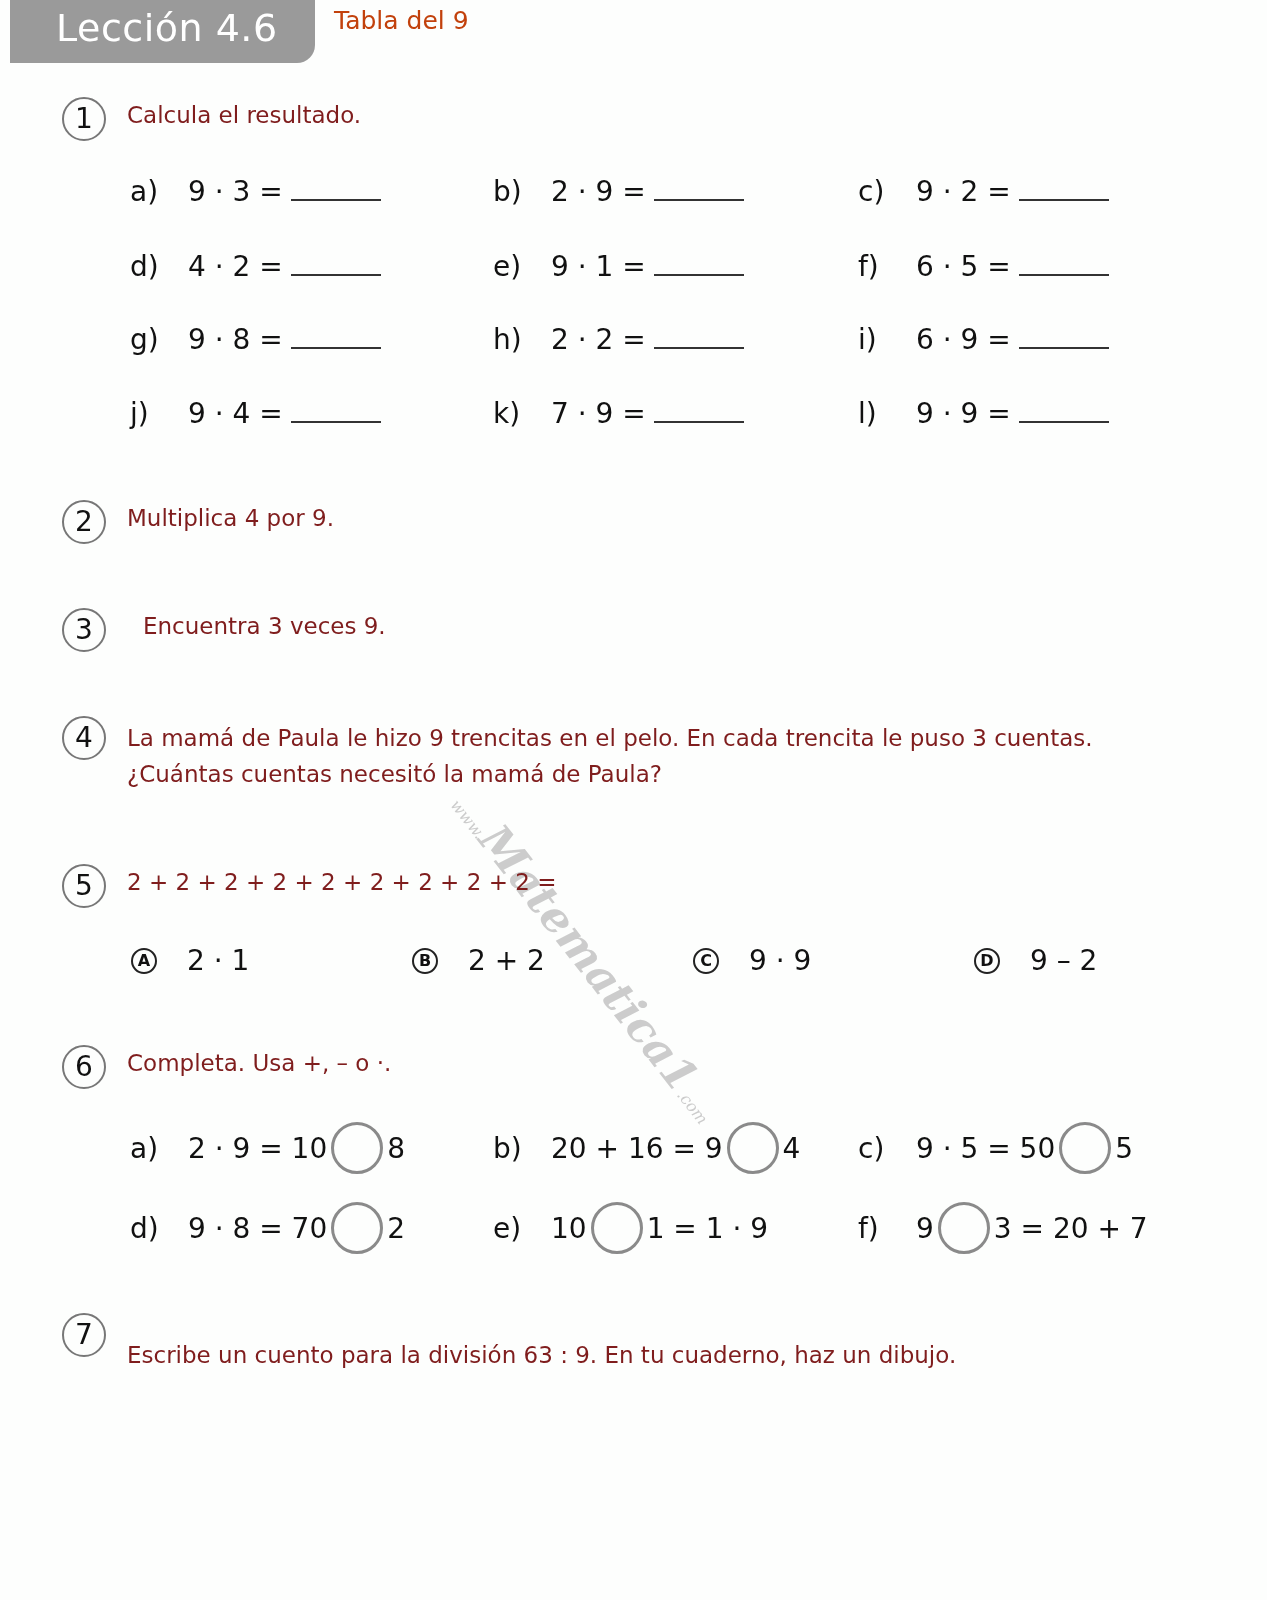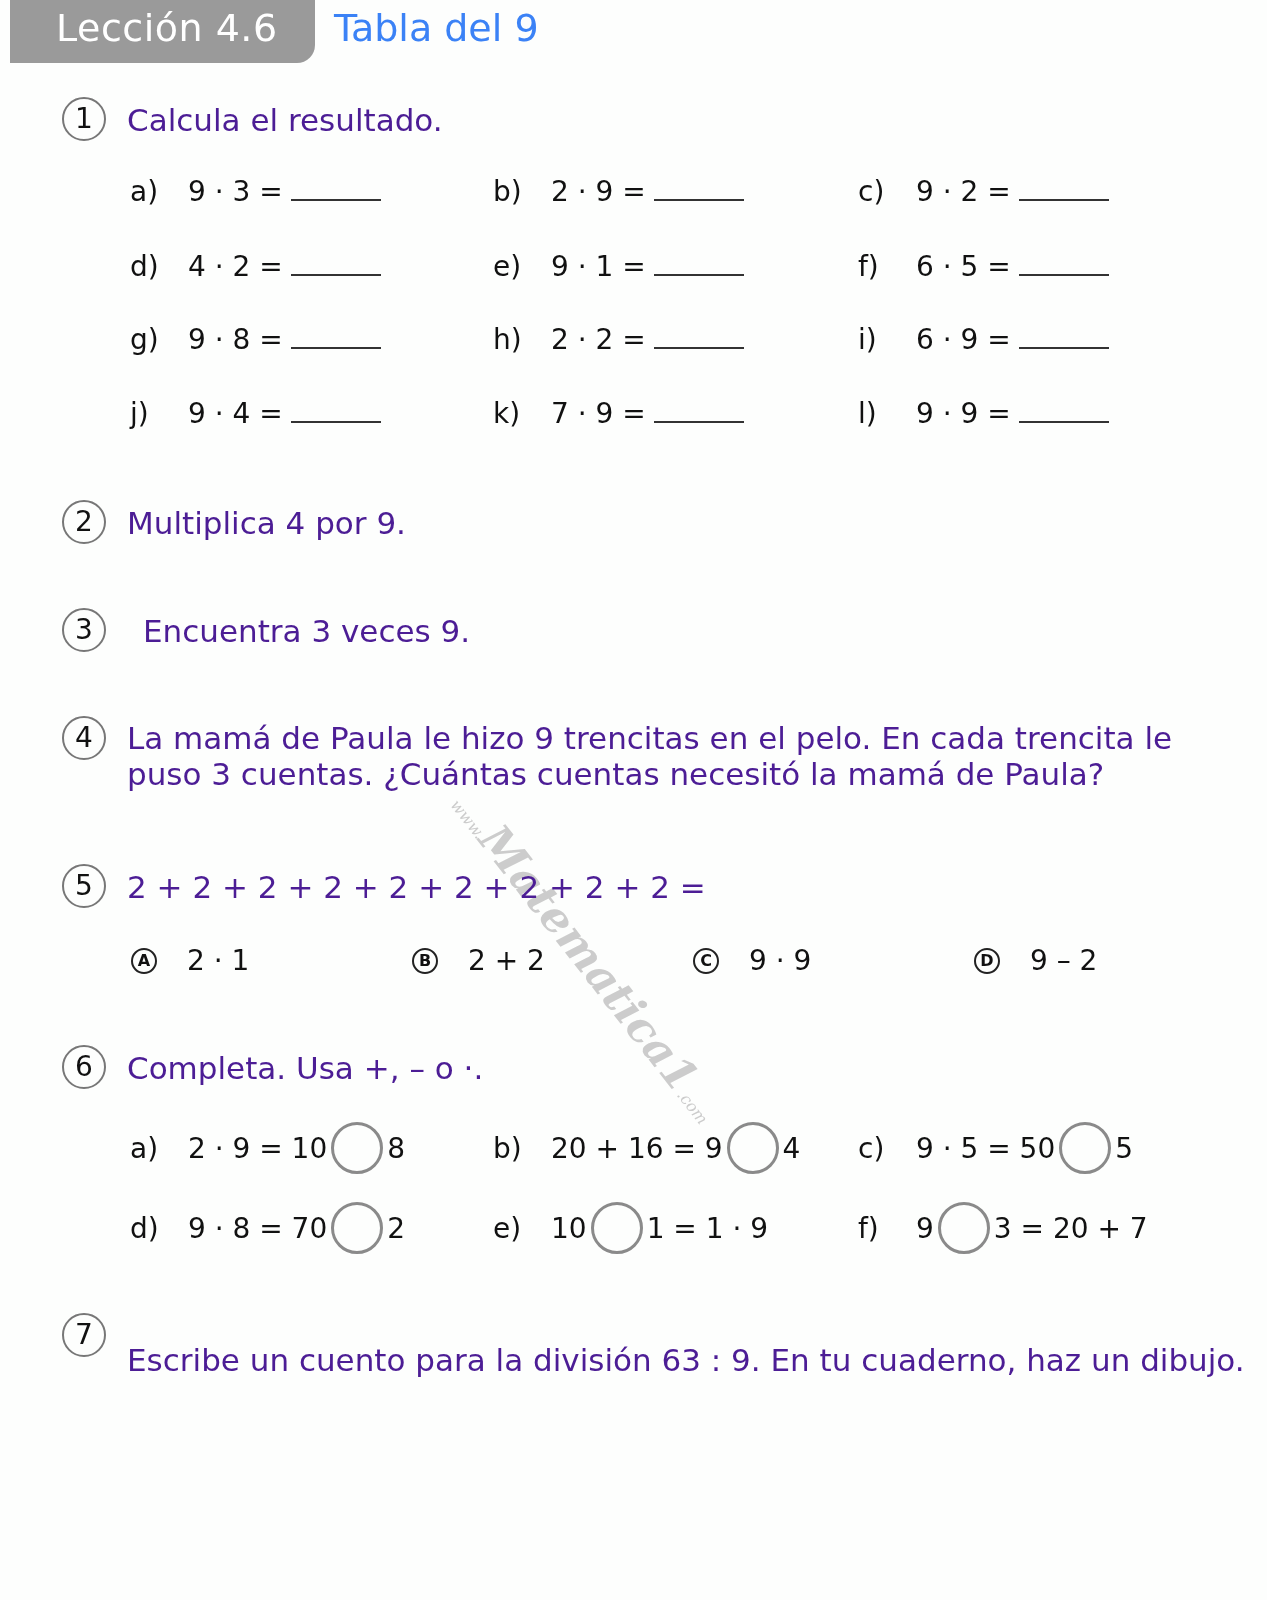--- a/index.html
+++ b/index.html
@@ -29,39 +29,39 @@
       left: 46px;
       top: 6px;
       font-size: 38px;
       color: #ffffff;
       letter-spacing: 0.5px;
     }
     .header-title {
       position: absolute;
       left: 334px;
       top: 6px;
-      font-size: 38px;
-      color: #3b82f6;
+      font-size: 25px;
+      color: #c2410c;
     }
     .q-num {
       position: absolute;
       width: 44px;
       height: 44px;
       border: 2px solid #777;
       border-radius: 50%;
       box-sizing: border-box;
       text-align: center;
       line-height: 40px;
       font-size: 28px;
       color: #111;
     }
     .q-text {
       position: absolute;
-      font-size: 31px;
-      color: #4c1d95;
+      font-size: 23px;
+      color: #7f1d1d;
       white-space: nowrap;
     }
     .q-text.multi {
       white-space: normal;
       width: 1070px;
       line-height: 36px;
     }
     .exercise {
       position: absolute;
       font-size: 28px;

